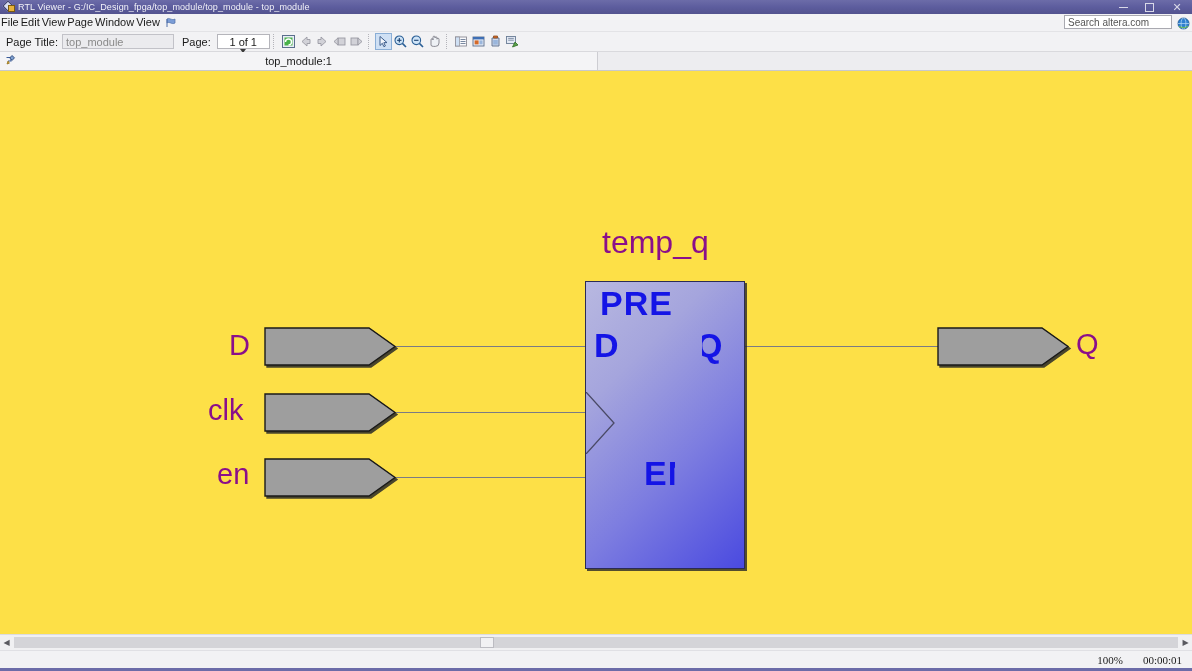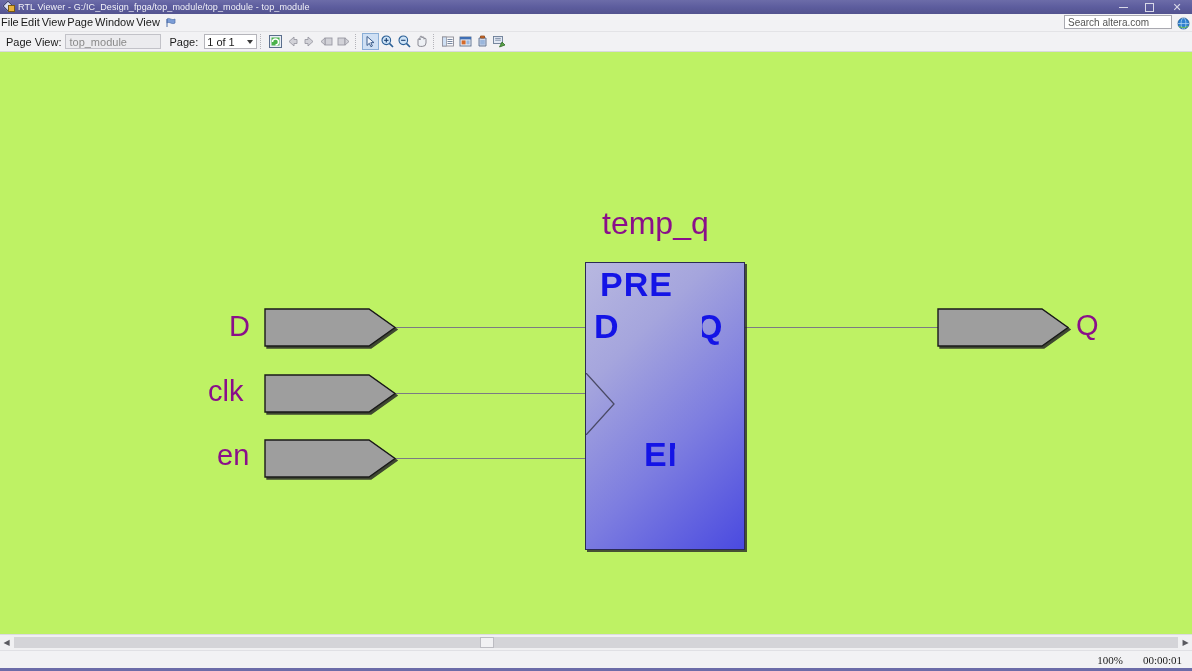--- a/index.html
+++ b/index.html
@@ -107,38 +107,39 @@
     display: flex; align-items: center;
     flex: 0 0 auto;
     padding-left: 2px;
     gap: 0;
   }
   .tb-label {
     font-size: 11px; color: #1a1a1a;
     margin: 0 4px 0 4px; white-space: nowrap;
   }
   .tb-input {
-    width: 96px; height: 15px;
+    width: 112px; height: 15px;
     background: #ebebee;
     border: 1px solid #c2c2c8;
     font-size: 11px; color: #8a8a8a;
     line-height: 15px; padding: 0 3px;
     box-sizing: border-box;
     overflow: hidden; white-space: nowrap;
   }
   .tb-combo {
     width: 53px; height: 15px;
     background: #ffffff;
     border: 1px solid #b5b5bb;
     font-size: 11px; color: #1a1a1a;
     line-height: 14px; padding: 0 2px;
     box-sizing: border-box;
     display: flex; align-items: center;
     justify-content: space-between;
     margin-left: 2px;
+    flex-direction: column;
   }
   .combo-arrow {
     width: 0; height: 0;
     border-left: 3px solid transparent;
     border-right: 3px solid transparent;
     border-top: 4px solid #3a3a3a;
     margin-right: 1px;
   }
   .tb-sep {
     width: 3px; height: 15px;
@@ -177,21 +178,21 @@
   .tab-icon {
     position: absolute; left: 5px; top: 3px;
     width: 12px; height: 12px;
   }
   .tab-rest { flex: 1; background: #ededf0; }
 
   
   .canvas {
     flex: 1 1 auto;
     position: relative;
-    background: #bef264;
+    background: #fde047;
     overflow: hidden;
   }
 
   .lbl {
     position: absolute;
     color: #8a0f8a;
     font-size: 29px;
     font-family: "Liberation Sans", sans-serif;
     line-height: 1;
     white-space: nowrap;
@@ -325,21 +326,21 @@
       <svg width="13" height="13" viewBox="0 0 13 13">
         <circle cx="6.5" cy="6.5" r="5.5" fill="#2f7fd0" stroke="#17538f" stroke-width="0.8"></circle>
         <ellipse cx="6.5" cy="6.5" rx="2.4" ry="5.5" fill="none" stroke="#bcdcf5" stroke-width="0.7"></ellipse>
         <line x1="1" y1="6.5" x2="12" y2="6.5" stroke="#bcdcf5" stroke-width="0.7"></line>
         <path d="M2 9.5 Q6.5 11.5 11 9.5" fill="none" stroke="#6ebf56" stroke-width="1.2"></path>
       </svg>
     </div>
   </div>
 
   <div class="toolbar">
-    <div class="tb-label">Page View:</div>
+    <div class="tb-label">Page Title:</div>
     <div class="tb-input" placeholder="top_module">top_module</div>
     <div class="tb-label" style="margin-left:8px;">Page:</div>
     <div class="tb-combo">
       <span>1 of 1</span>
       <span class="combo-arrow"></span>
     </div>
 
     <div class="tb-sep"></div>
 
     <div class="tb-btn">
@@ -429,20 +430,33 @@
     <div class="tb-btn">
       <svg width="15" height="15" viewBox="0 0 15 15">
         <rect x="1.5" y="2.5" width="9" height="7" fill="#e3e9f4" stroke="#6a7c96" stroke-width="0.9"></rect>
         <line x1="3.2" y1="4.4" x2="8.8" y2="4.4" stroke="#6a7c96" stroke-width="0.8"></line>
         <line x1="3.2" y1="6.2" x2="8.8" y2="6.2" stroke="#6a7c96" stroke-width="0.8"></line>
         <path d="M7.5 13 L10 8 L13 11 Z" fill="#5aa34a" stroke="#2f6b26" stroke-width="0.8"></path>
       </svg>
     </div>
   </div>
 
+  <div class="tabstrip">
+    <div class="tab">
+      <span class="tab-icon">
+        <svg width="12" height="12" viewBox="0 0 12 12">
+          <path d="M1.5 2.5 L6 2.5 L6 6 L3 6" fill="none" stroke="#3b5c9a" stroke-width="1.2"></path>
+          <rect x="5.4" y="1.2" width="3.4" height="3.4" fill="#7e9fd0" stroke="#2d4a7c" stroke-width="0.8" transform="rotate(40 7.1 2.9)"></rect>
+          <path d="M3 6 L2 9 L4.4 8.2 Z" fill="#e0a93a" stroke="#8a6a12" stroke-width="0.7"></path>
+        </svg>
+      </span>
+      <span>top_module:1</span>
+    </div>
+    <div class="tab-rest"></div>
+  </div>
 
   <div class="canvas">
 
     <div class="lbl-block" style="left:602px; top:155px;">temp_q</div>
 
     <div class="wire" style="left:396px; top:275px; width:190px;"></div>
     <div class="wire" style="left:396px; top:341px; width:190px;"></div>
     <div class="wire" style="left:396px; top:406px; width:190px;"></div>
     <div class="wire" style="left:745px; top:275px; width:195px;"></div>
 

